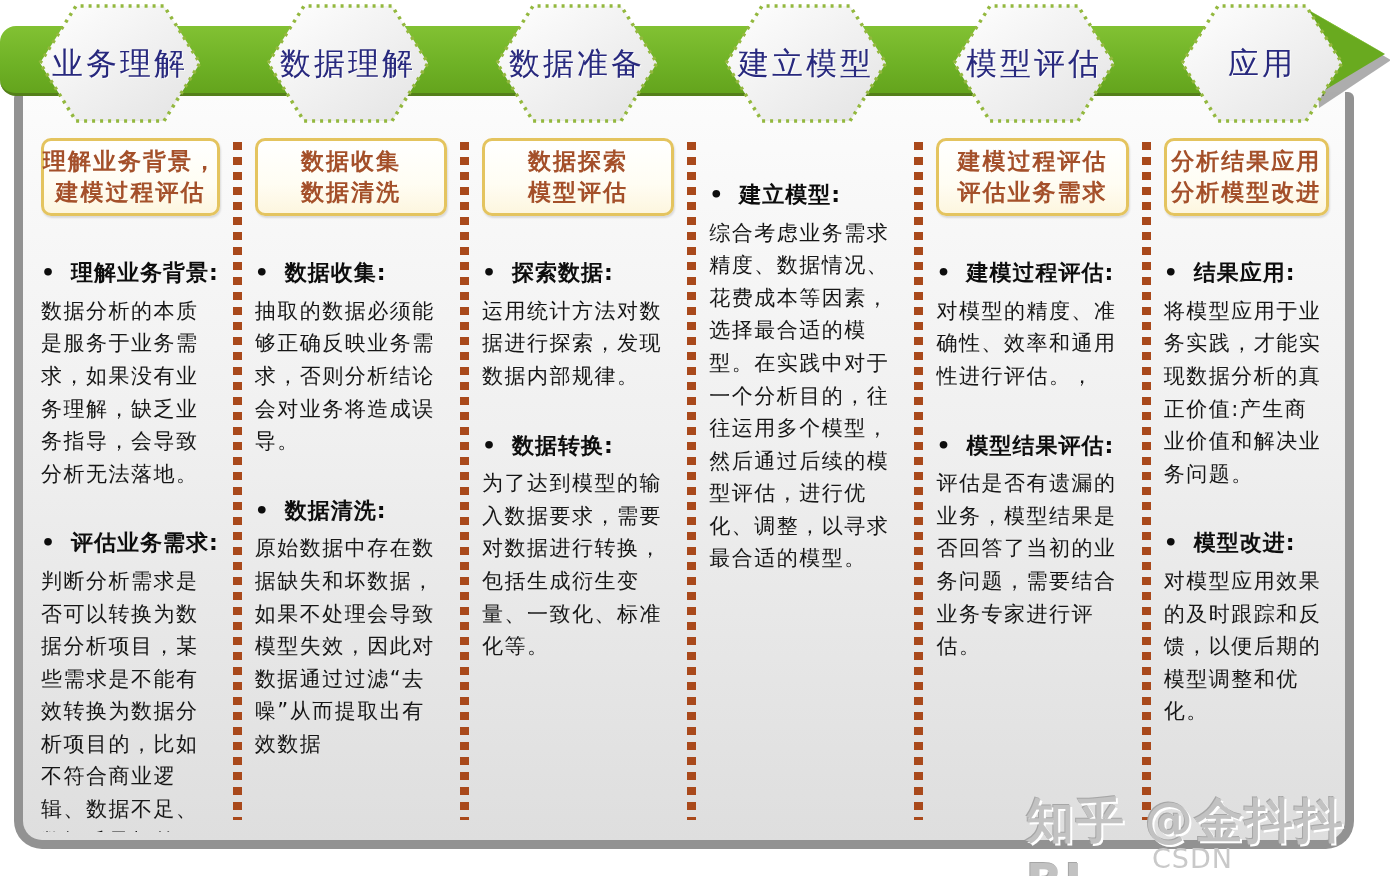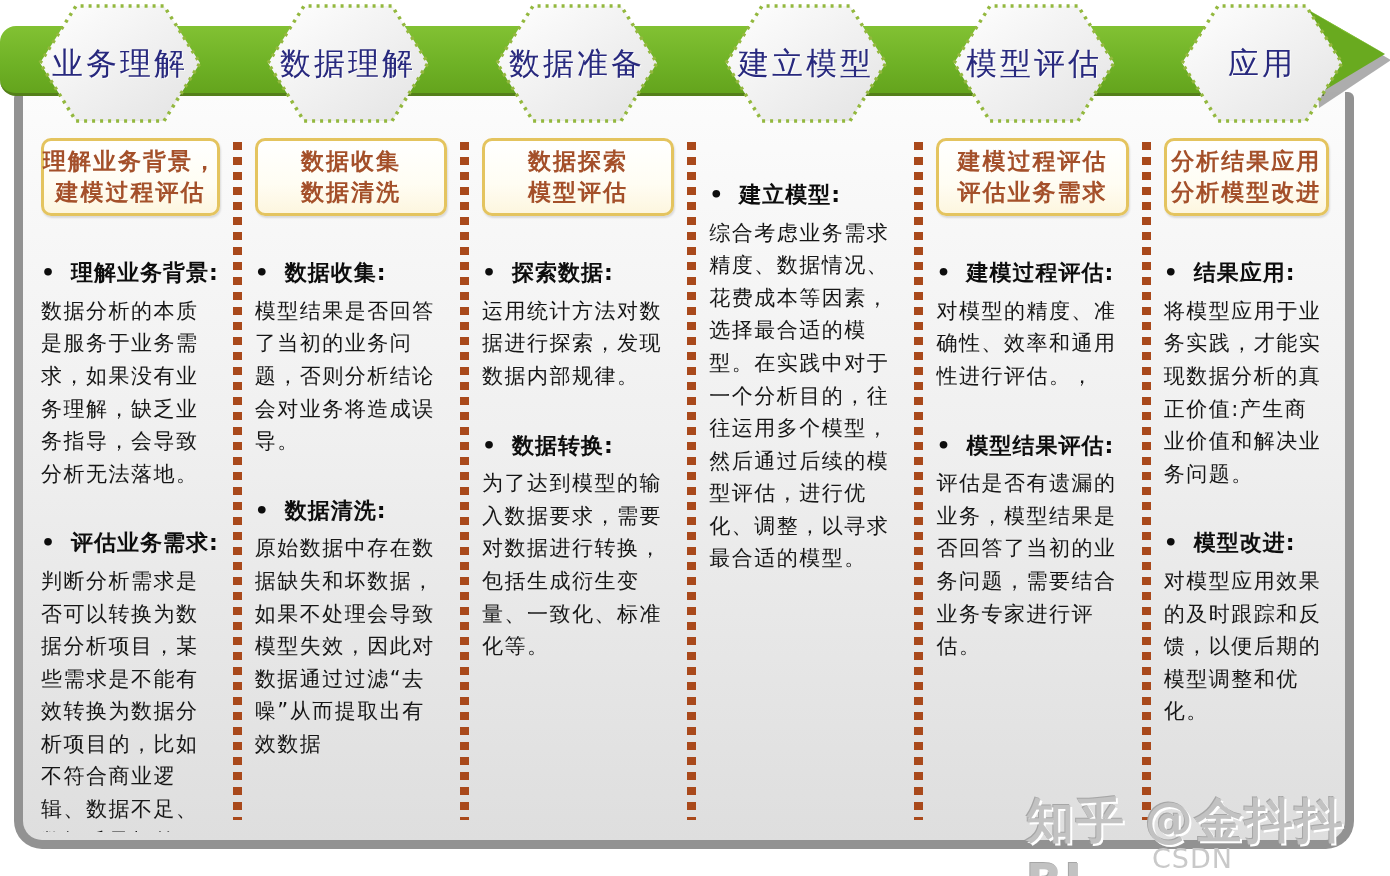--- a/index.html
+++ b/index.html
@@ -150,21 +150,21 @@
 
       <div class="sep"></div>
 
       <div class="col c2">
         <div class="hdr-box">
           <div class="hdr-line">数据收集</div>
           <div class="hdr-line">数据清洗</div>
         </div>
         <div class="bullet">
           <div class="b-title"><span class="dot">•</span><span>数据收集:</span></div>
-          <div class="b-body">模型结果是否回答了当初的业务问题，否则分析结论会对业务将造成误导。</div>
+          <div class="b-body">抽取的数据必须能够正确反映业务需求，否则分析结论会对业务将造成误导。</div>
         </div>
         <div class="bullet">
           <div class="b-title"><span class="dot">•</span><span>数据清洗:</span></div>
           <div class="b-body">原始数据中存在数据缺失和坏数据，如果不处理会导致模型失效，因此对数据通过过滤“去噪”从而提取出有效数据</div>
         </div>
       </div>
 
       <div class="sep"></div>
 
       <div class="col c3">

